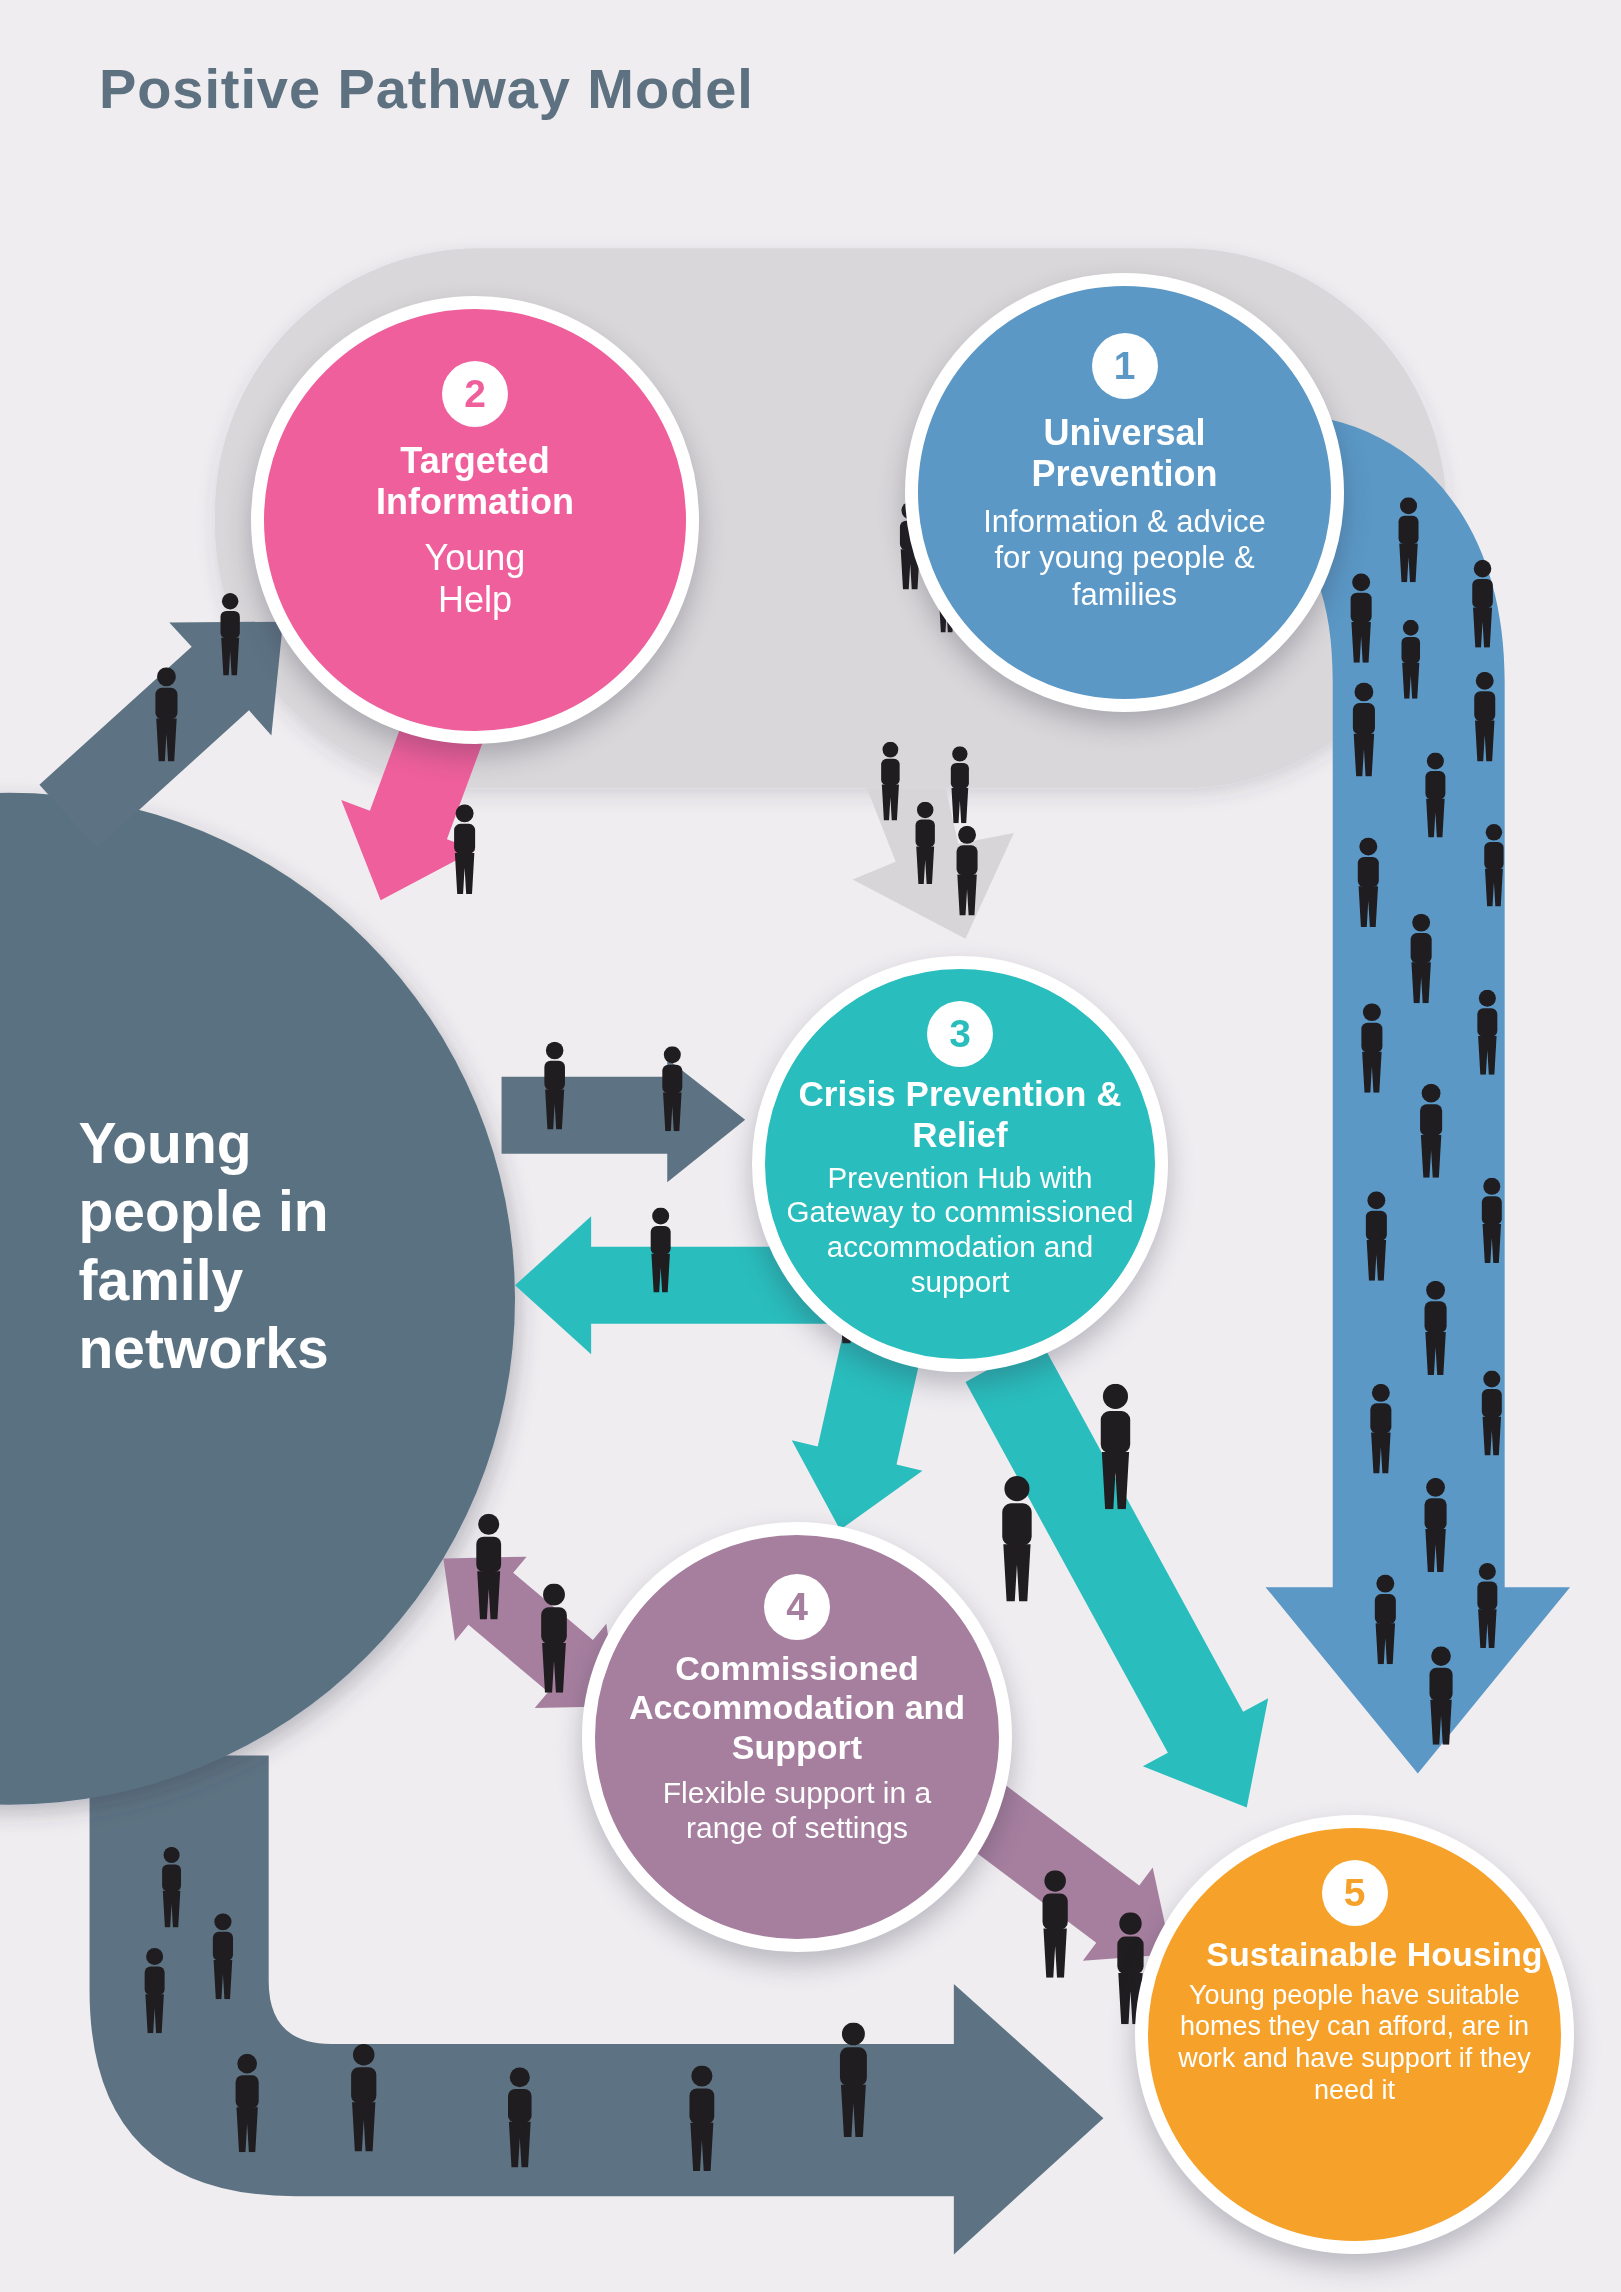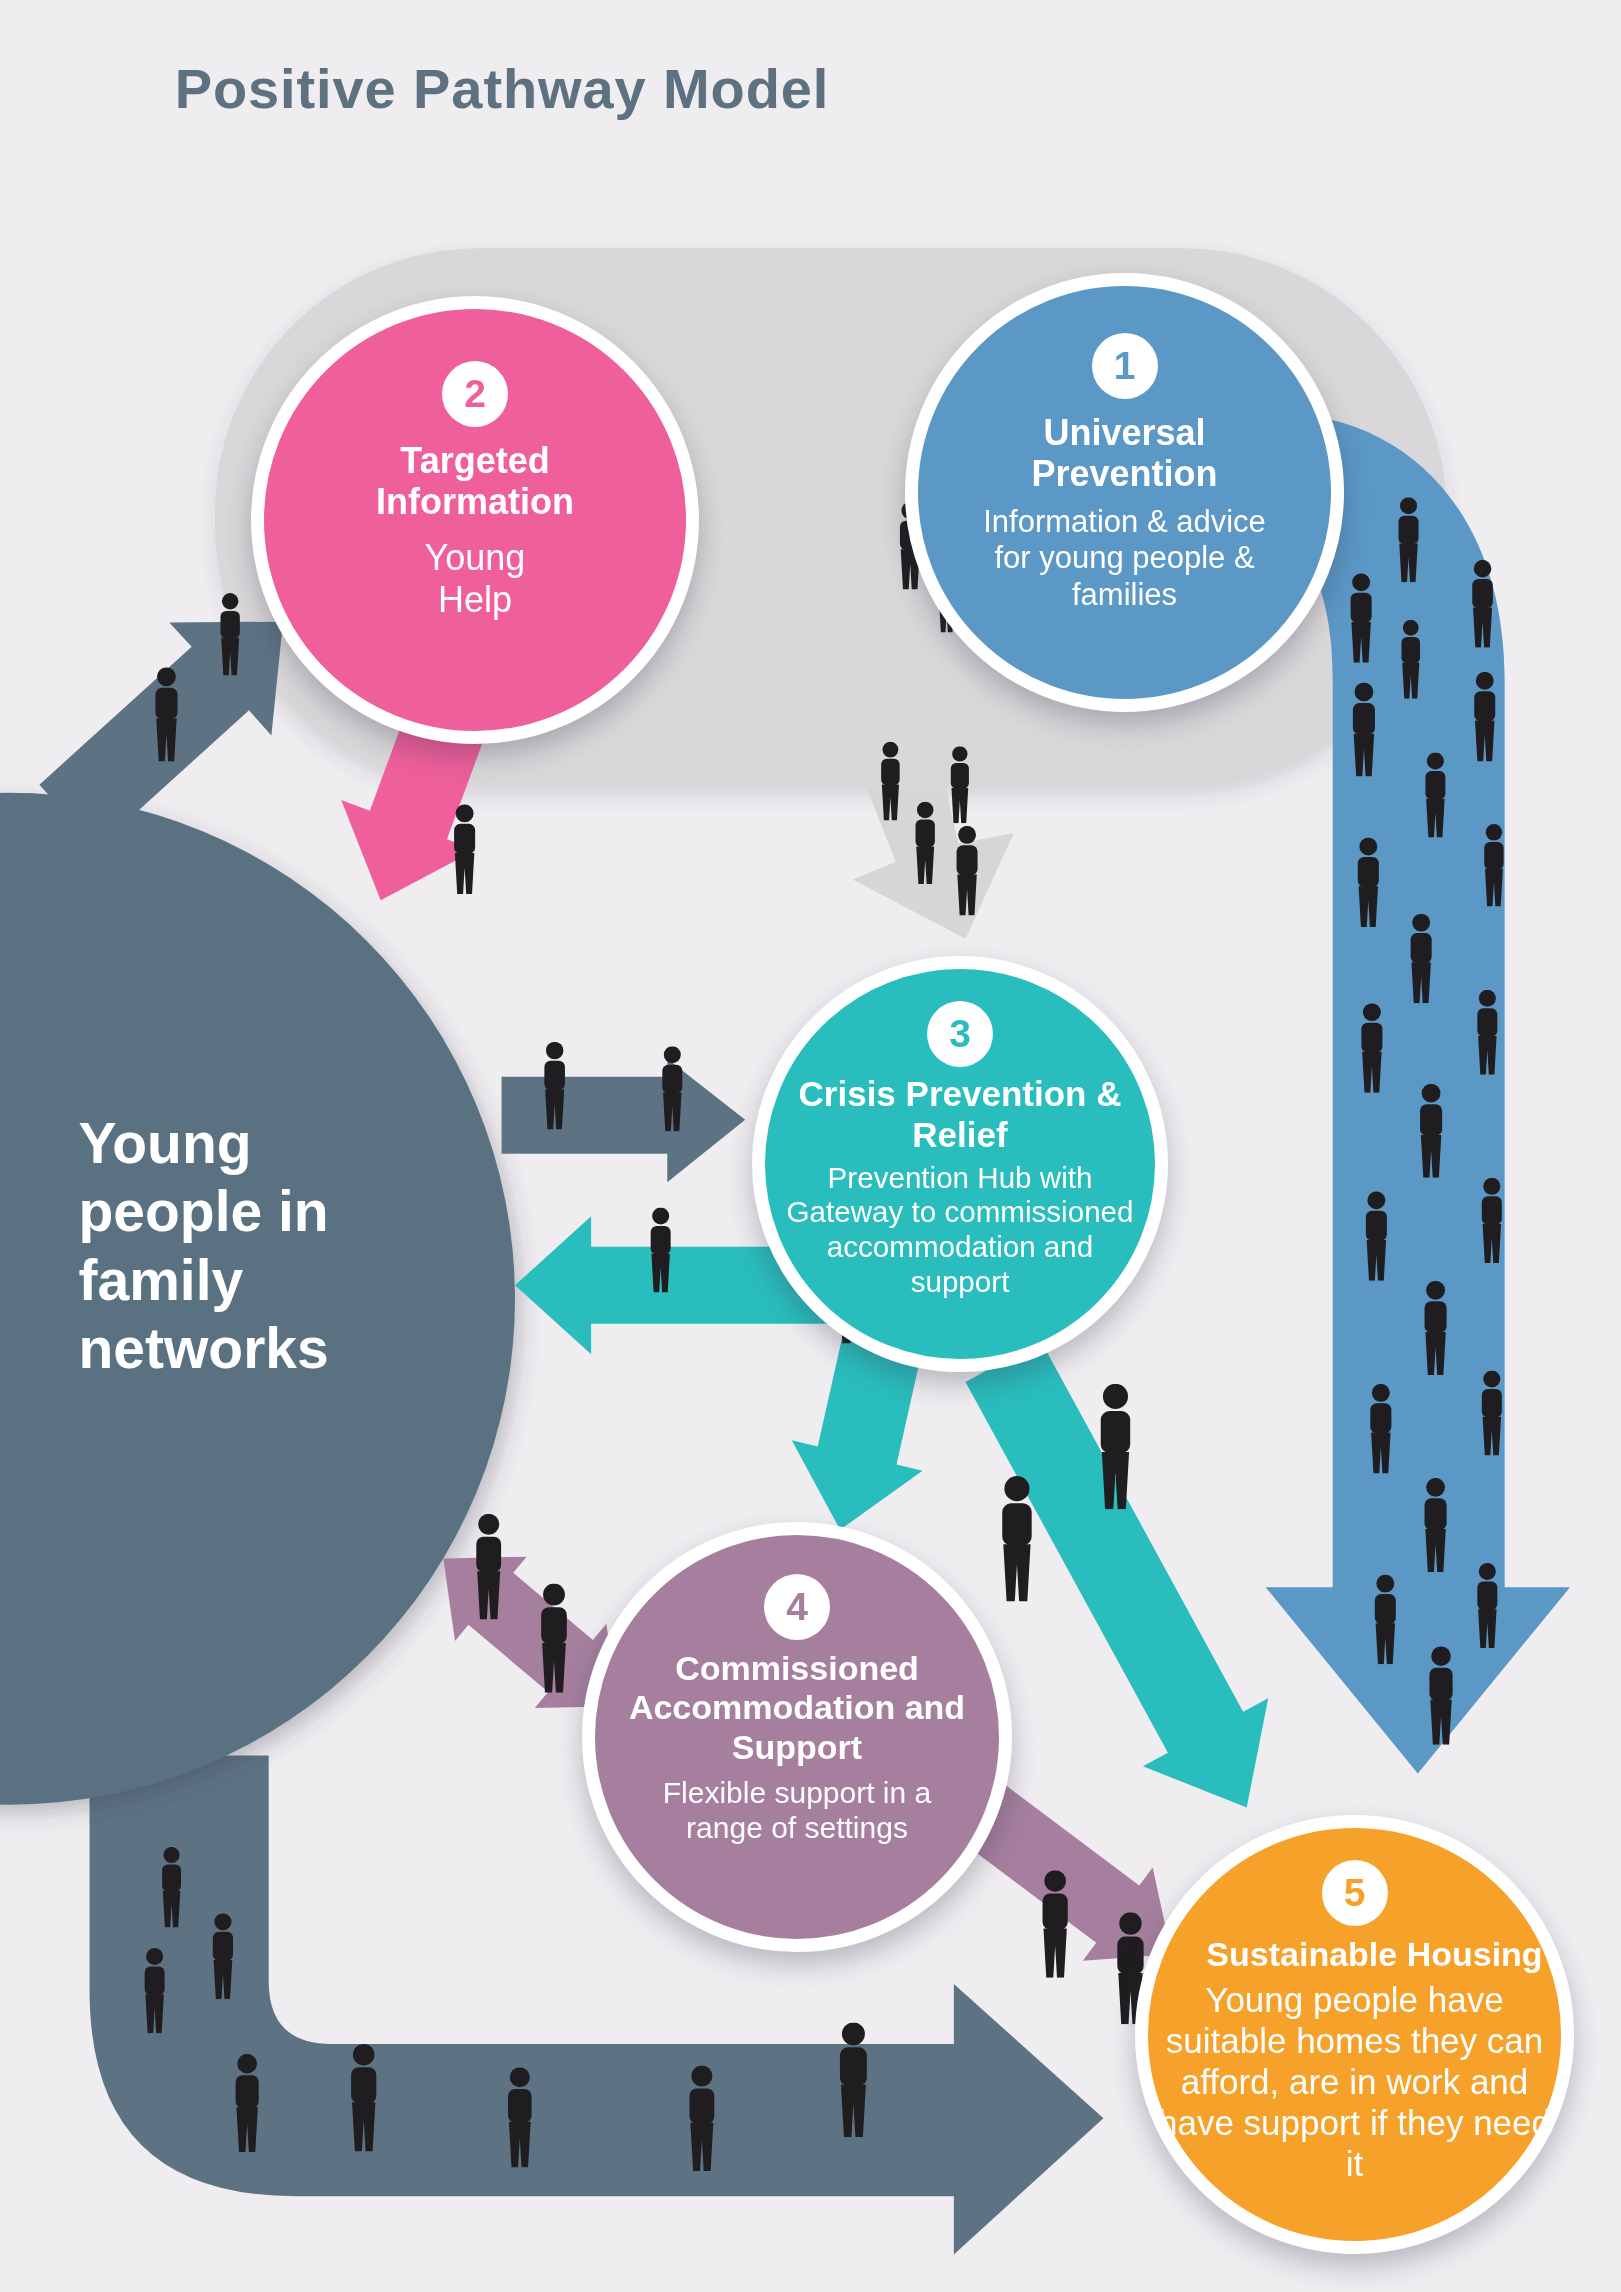--- a/index.html
+++ b/index.html
@@ -6,21 +6,21 @@
   #canvas{
     position:relative;
     width:1622px;height:2293px;
     overflow:hidden;
     font-family:"Liberation Sans","DejaVu Sans",sans-serif;
     background:#efedf0;
   }
   #shape-layer{position:absolute;left:0;top:0;width:1622px;height:2293px;}
   .title{
     position:absolute;left:99px;top:56px;width:806px;
-    text-align:center;font-size:56px;font-weight:bold;letter-spacing:0.9px;
+    text-align:left;font-size:56px;font-weight:bold;letter-spacing:0.9px;
   }
   .node{
     position:absolute;border-radius:50%;
     border:13.4px solid #ffffff;
     box-shadow:0 12.5px 27px rgba(45,45,70,.28);
     box-sizing:border-box;
     display:flex;flex-direction:column;align-items:center;
     text-align:center;color:#fff;
   }
   .badge{
@@ -41,21 +41,21 @@
   #node-3 .badge{margin-bottom:7.2px;}
   #node-3 .node-title{max-width:358px;font-size:35px;}
   #node-3 .node-body{max-width:358px;font-size:29.6px;margin-top:5.4px;}
   #node-4{left:582px;top:1522px;width:430px;height:430px;padding-top:39px;}
   #node-4 .badge{margin-bottom:9px;}
   #node-4 .node-title{max-width:340px;font-size:34px;}
   #node-4 .node-body{max-width:296px;font-size:30px;margin-top:7.2px;}
   #node-5{left:1135px;top:1815px;width:439px;height:439px;padding-top:32px;}
   #node-5 .badge{margin-bottom:9px;}
   #node-5 .node-title{max-width:394px;font-size:34px;margin-left:40px;}
-  #node-5 .node-body{max-width:403px;font-size:35px;margin-top:5.4px;}
+  #node-5 .node-body{max-width:403px;font-size:27px;margin-top:5.4px;}
   .hub-label{
     position:absolute;left:18px;top:1109px;width:430px;
     color:#fff;font-size:57px;font-weight:bold;line-height:1.2;
   }
   .hub-label .inner{max-width:309px;margin:0 auto;}
 </style>
 </head>
 <body>
 
 <div id="canvas">

